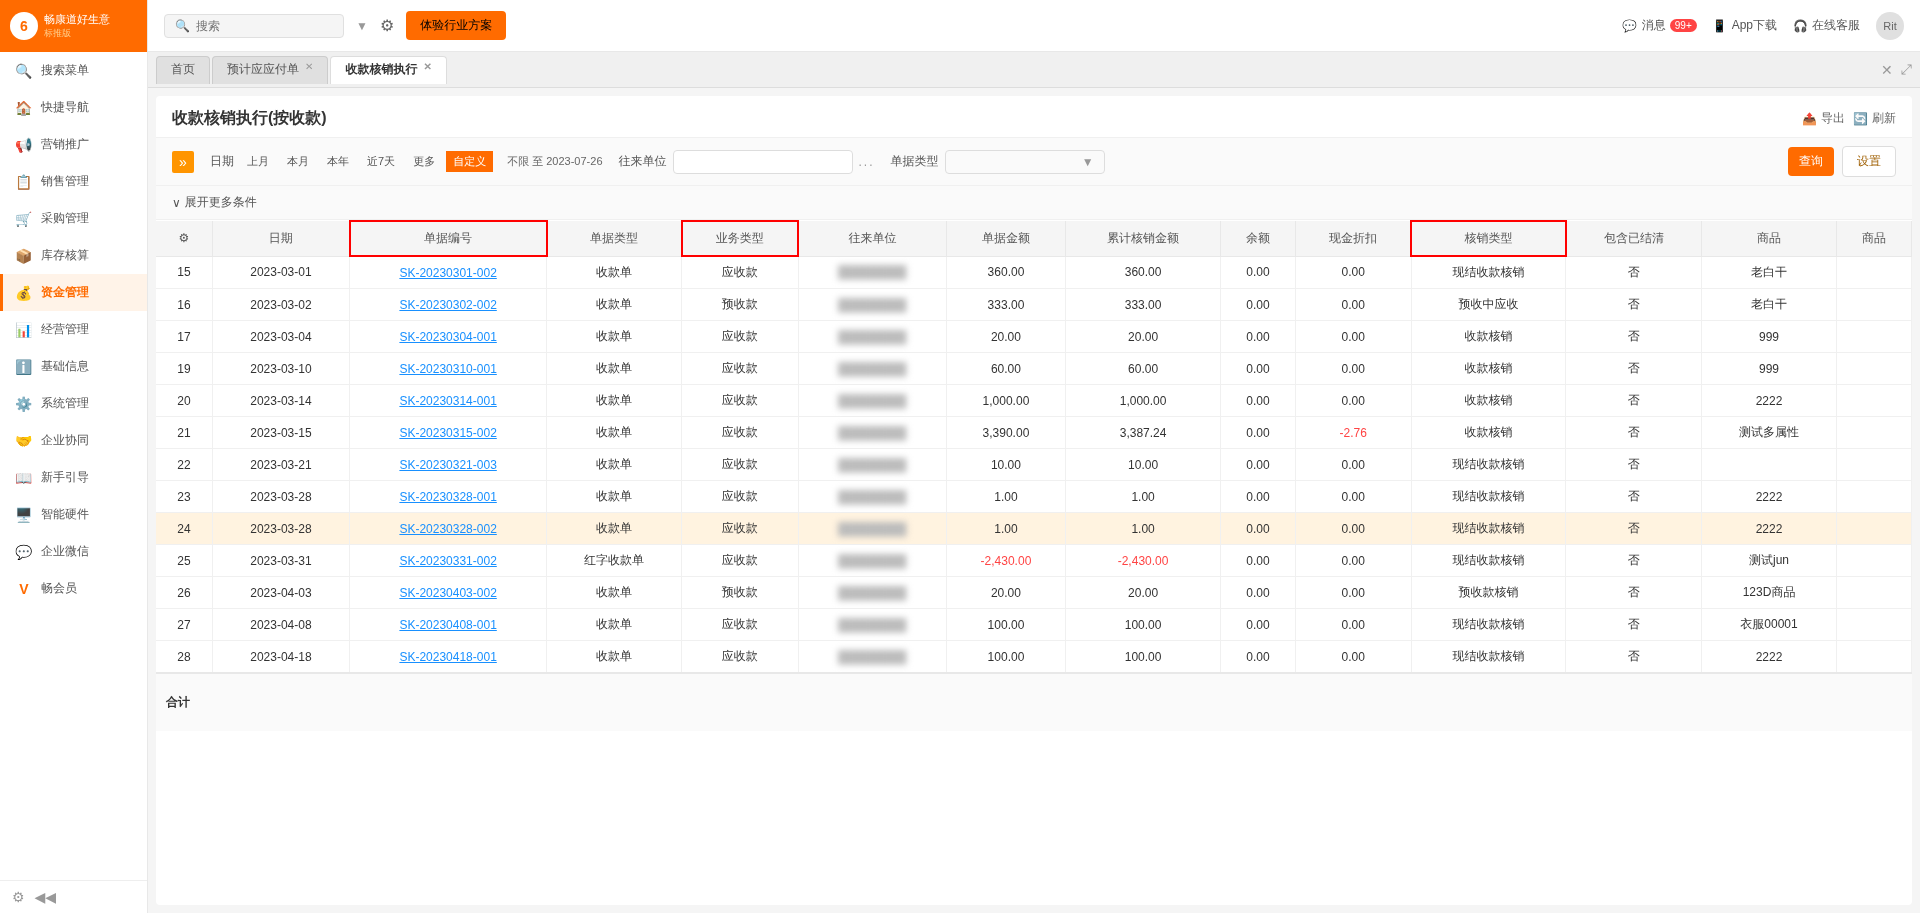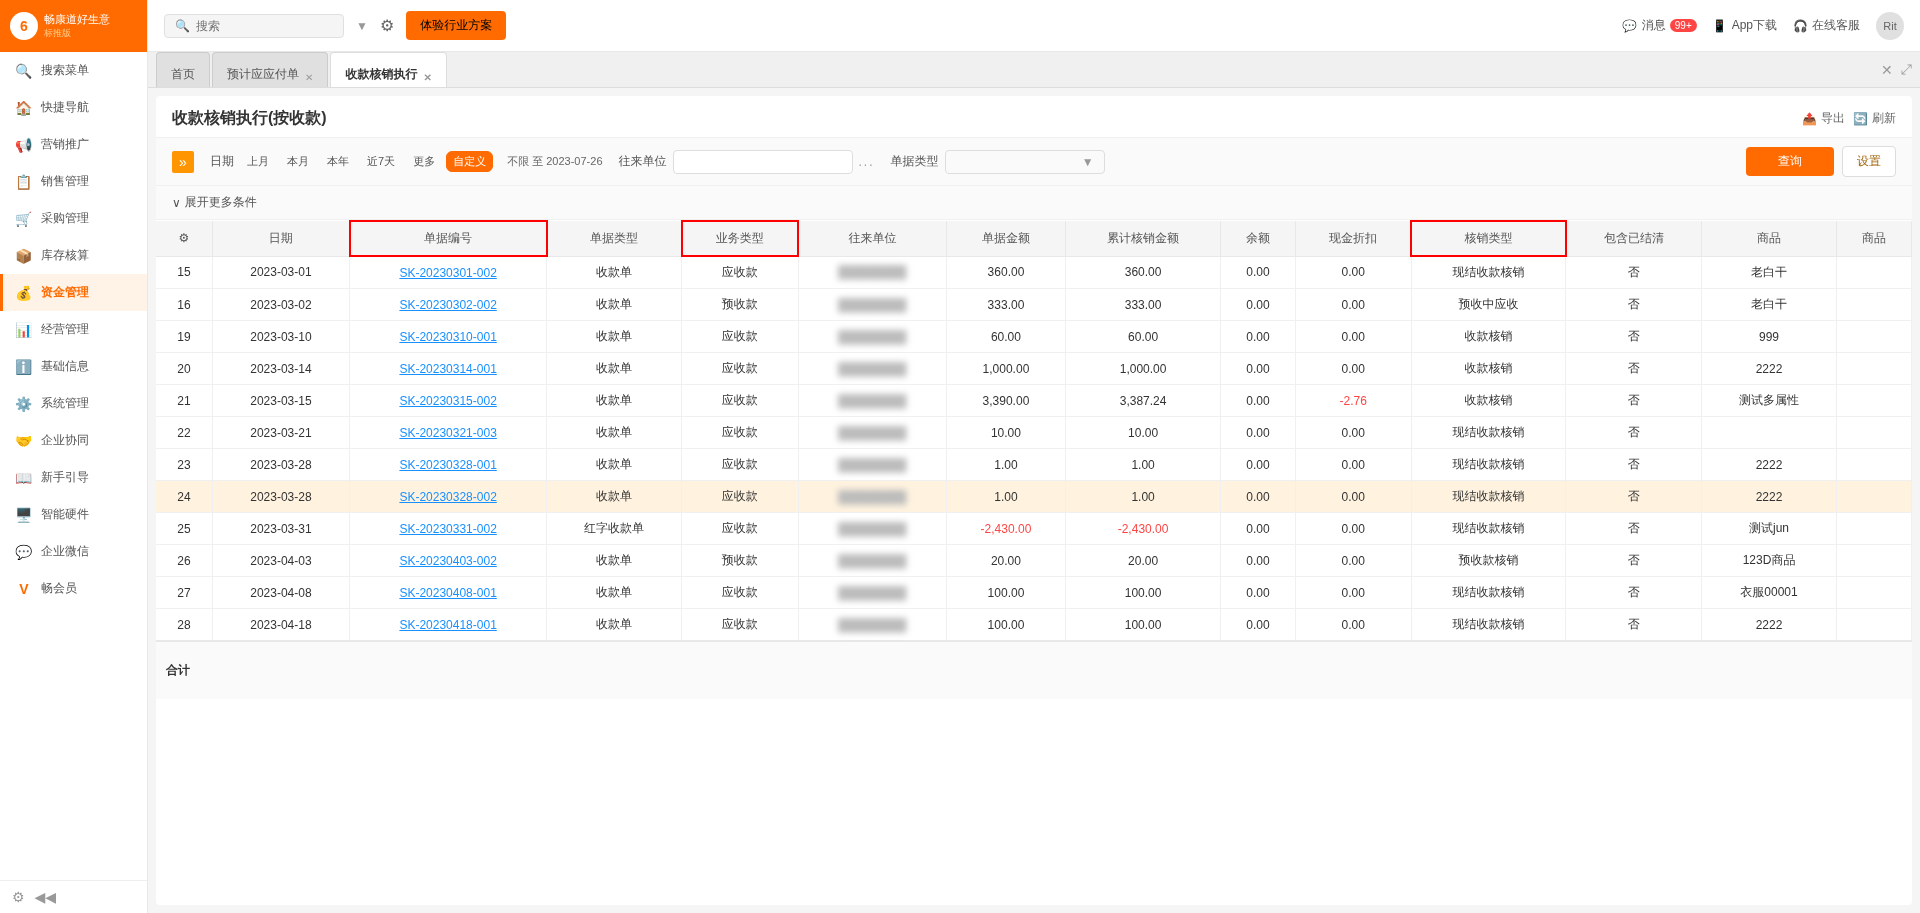--- a/index.html
+++ b/index.html
@@ -31,47 +31,47 @@
     .topbar-gear { color: #666; font-size: 16px; cursor: pointer; }
     .topbar-btn-orange { background: #ff6b00; color: #000000; border: none; border-radius: 4px; padding: 6px 14px; font-size: 12px; cursor: pointer; }
     .topbar-spacer { flex: 1; }
     .topbar-right { display: flex; align-items: center; gap: 16px; color: #555; font-size: 12px; }
     .topbar-right-item { display: flex; align-items: center; gap: 4px; cursor: pointer; }
     .topbar-badge { background: #ff4444; color: #fff; border-radius: 10px; padding: 1px 5px; font-size: 10px; }
     .topbar-avatar { width: 28px; height: 28px; background: #e0e0e0; border-radius: 50%; }
 
     
     .tabs { display: flex; align-items: center; background: #f0f0f0; border-bottom: 1px solid #ddd; height: 36px; padding: 0 8px; gap: 2px; }
-    .tab { display: flex; align-items: flex-end; gap: 6px; padding: 4px 14px; border-radius: 4px 4px 0 0; font-size: 12px; cursor: pointer; background: #e0e0e0; color: #555; border: 1px solid #ccc; border-bottom: none; height: 35px; }
+    .tab { display: flex; align-items: flex-start; gap: 6px; padding: 4px 14px; border-radius: 4px 4px 0 0; font-size: 12px; cursor: pointer; background: #e0e0e0; color: #555; border: 1px solid #ccc; border-bottom: none; height: 28px; }
     .tab.active { background: #fff; color: #333; font-weight: bold; border-color: #ddd; }
     .tab-close { color: #999; font-size: 10px; cursor: pointer; }
     .tabs-spacer { flex: 1; }
     .tabs-actions { display: flex; gap: 8px; align-items: center; }
     .tabs-action-btn { color: #999; cursor: pointer; font-size: 14px; }
 
     
     .content { flex: 1; overflow: hidden; display: flex; flex-direction: column; background: #fff; margin: 8px; border-radius: 4px; }
     .content-header { padding: 12px 16px 8px; border-bottom: 1px solid #f0f0f0; display: flex; align-items: center; justify-content: space-between; }
     .content-title { font-size: 16px; font-weight: bold; color: #333; }
     .content-header-actions { display: flex; gap: 8px; }
     .header-action-btn { display: flex; align-items: center; gap: 4px; color: #666; font-size: 12px; cursor: pointer; }
 
     
     .filter-bar { padding: 8px 16px; background: #fafafa; border-bottom: 1px solid #f0f0f0; display: flex; align-items: center; gap: 16px; flex-wrap: wrap; }
     .filter-toggle { background: #ff9500; color: #fff; border: none; border-radius: 2px; width: 22px; height: 22px; cursor: pointer; font-size: 14px; display: flex; align-items: center; justify-content: center; }
     .filter-group { display: flex; align-items: center; gap: 6px; }
     .filter-label { color: #555; font-size: 12px; white-space: nowrap; }
     .filter-date-btns { display: flex; gap: 4px; align-items: center; }
     .filter-date-btn { padding: 2px 6px; font-size: 11px; color: #555; cursor: pointer; border: 1px solid transparent; border-radius: 2px; }
-    .filter-date-btn.custom { background: #ff6b00; color: #fff; border-color: #ff6b00; border-radius: 6px; }
+    .filter-date-btn.custom { background: #ff6b00; color: #fff; border-color: #ff6b00; border-radius: 0; }
     .filter-date-range { font-size: 11px; color: #666; margin-left: 4px; }
     .filter-input { border: 1px solid #ddd; border-radius: 4px; padding: 4px 10px; font-size: 12px; width: 180px; color: #999; }
     .filter-dots { color: #999; letter-spacing: 2px; }
     .filter-select { border: 1px solid #ddd; border-radius: 4px; padding: 4px 10px; font-size: 12px; width: 160px; color: #999; display: flex; align-items: center; justify-content: space-between; }
-    .filter-query-btn { background: #ff6b00; color: #fff; border: none; border-radius: 4px; padding: 6px 32px; font-size: 12px; cursor: pointer; }
+    .filter-query-btn { background: #ff6b00; color: #fff; border: none; border-radius: 4px; padding: 6px 11px; font-size: 12px; cursor: pointer; }
     .filter-settings-btn { border: 1px solid #ddd; background: #fff; color: #a16207; border-radius: 4px; padding: 6px 14px; font-size: 12px; cursor: pointer; }
     .filter-expand { display: flex; align-items: center; gap: 4px; color: #555; font-size: 12px; cursor: pointer; padding: 4px 0; }
 
     
     .table-wrapper { flex: 1; overflow: auto; }
     table { width: 100%; border-collapse: collapse; font-size: 12px; }
     thead tr { background: #f5f5f5; }
     thead th { padding: 8px 10px; text-align: center; color: #555; font-weight: normal; border-bottom: 1px solid #e8e8e8; border-right: 1px solid #e8e8e8; white-space: nowrap; position: sticky; top: 0; background: #f5f5f5; z-index: 2; }
     tbody tr { border-bottom: 1px solid #f0f0f0; }
     tbody tr.highlighted { background: #fff3e0; }
@@ -324,20 +324,36 @@
       <td class="">333.00</td>
       <td class="">333.00</td>
       <td>0.00</td>
       <td class="">0.00</td>
       <td>预收中应收</td>
       <td>否</td>
       <td>老白干</td>
       <td></td>
     </tr>
             <tr>
+      <td>17</td>
+      <td>2023-03-04</td>
+      <td class="link">SK-20230304-001</td>
+      <td>收款单</td>
+      <td>应收款</td>
+      <td style="color:#bbb;filter:blur(3px);">████████</td>
+      <td class="">20.00</td>
+      <td class="">20.00</td>
+      <td>0.00</td>
+      <td class="">0.00</td>
+      <td>收款核销</td>
+      <td>否</td>
+      <td>999</td>
+      <td></td>
+    </tr>
+            <tr>
       <td>19</td>
       <td>2023-03-10</td>
       <td class="link">SK-20230310-001</td>
       <td>收款单</td>
       <td>应收款</td>
       <td style="color:#bbb;filter:blur(3px);">████████</td>
       <td class="">60.00</td>
       <td class="">60.00</td>
       <td>0.00</td>
       <td class="">0.00</td>

